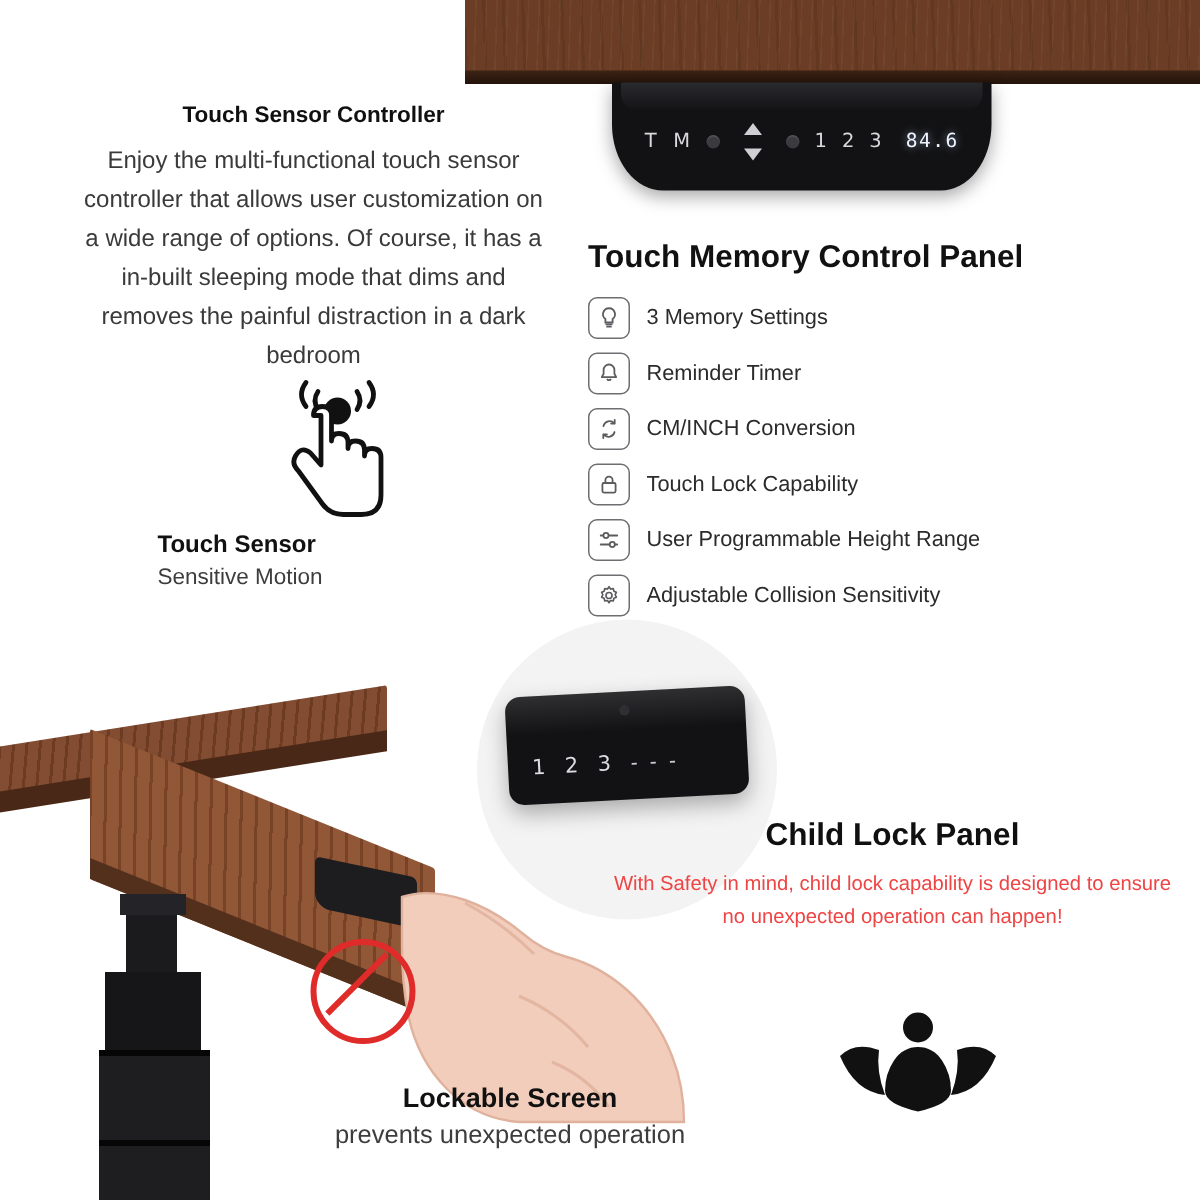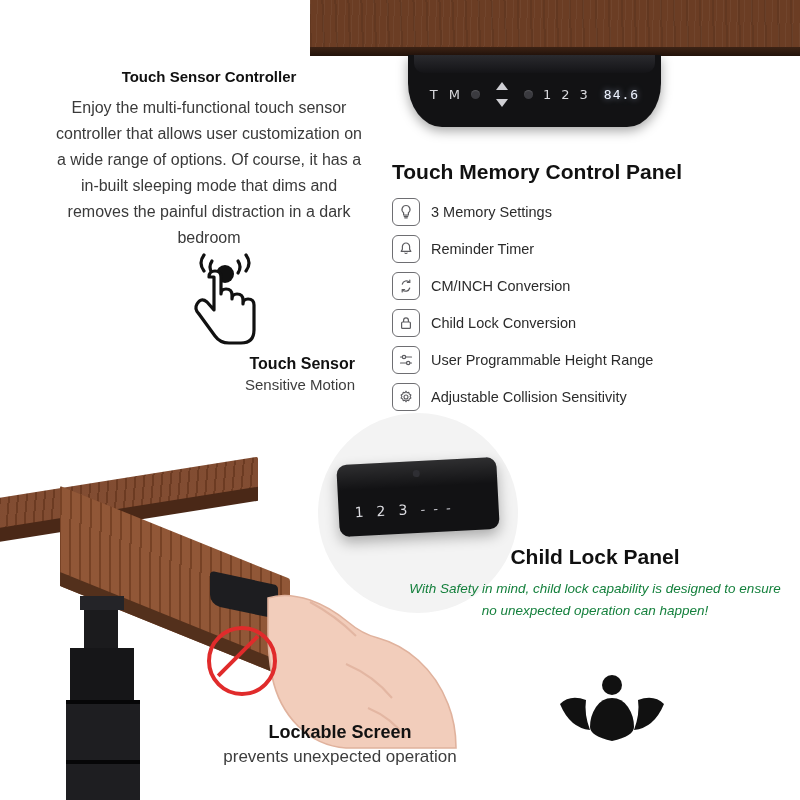--- a/index.html
+++ b/index.html
@@ -141,21 +141,21 @@
     left: 170px;
     top: 243px;
     width: 110px;
     height: 110px;
   }
   .touch-caption {
     position: absolute;
     left: 105px;
     top: 355px;
     width: 250px;
-    text-align: right;
+    text-align: left;
   }
   .tc-title { font-size: 16px; font-weight: bold; color: #111; }
   .tc-sub { font-size: 15px; color: #3d3d3d; margin-top: 3px; }
 
   
   .right-block {
     position: absolute;
     left: 392px;
     top: 160px;
     width: 400px;
@@ -337,22 +337,21 @@
   }
   .lock-title {
     font-size: 21px;
     font-weight: bold;
     color: #101010;
     margin-bottom: 9px;
   }
   .lock-body {
     font-size: 13.5px;
     line-height: 1.6;
-    color: #15803d;
-    font-style: italic;
+    color: #ef4444;
   }
 
   
   .lockable {
     position: absolute;
     left: 150px;
     top: 722px;
     width: 380px;
     text-align: center;
   }
@@ -458,21 +457,21 @@
       <span class="feat-label">CM/INCH Conversion</span>
     </div>
 
     <div class="feat">
       <span class="feat-ico">
         <svg width="16" height="16" viewBox="0 0 16 16">
             <rect x="3.6" y="7" width="8.8" height="6.4" rx="1" fill="none" stroke="#5c5c60" stroke-width="1.2"></rect>
             <path d="M5.6 7V5.2a2.4 2.4 0 0 1 4.8 0V7" fill="none" stroke="#5c5c60" stroke-width="1.2"></path>
           </svg>
       </span>
-      <span class="feat-label">Child Lock Conversion</span>
+      <span class="feat-label">Touch Lock Capability</span>
     </div>
 
     <div class="feat">
       <span class="feat-ico">
         <svg width="16" height="16" viewBox="0 0 16 16">
             <path d="M2.5 5h11M2.5 11h11" stroke="#5c5c60" stroke-width="1.2" stroke-linecap="round"></path>
             <circle cx="6" cy="5" r="1.7" fill="#fff" stroke="#5c5c60" stroke-width="1.2"></circle>
             <circle cx="10.2" cy="11" r="1.7" fill="#fff" stroke="#5c5c60" stroke-width="1.2"></circle>
           </svg>
       </span>

